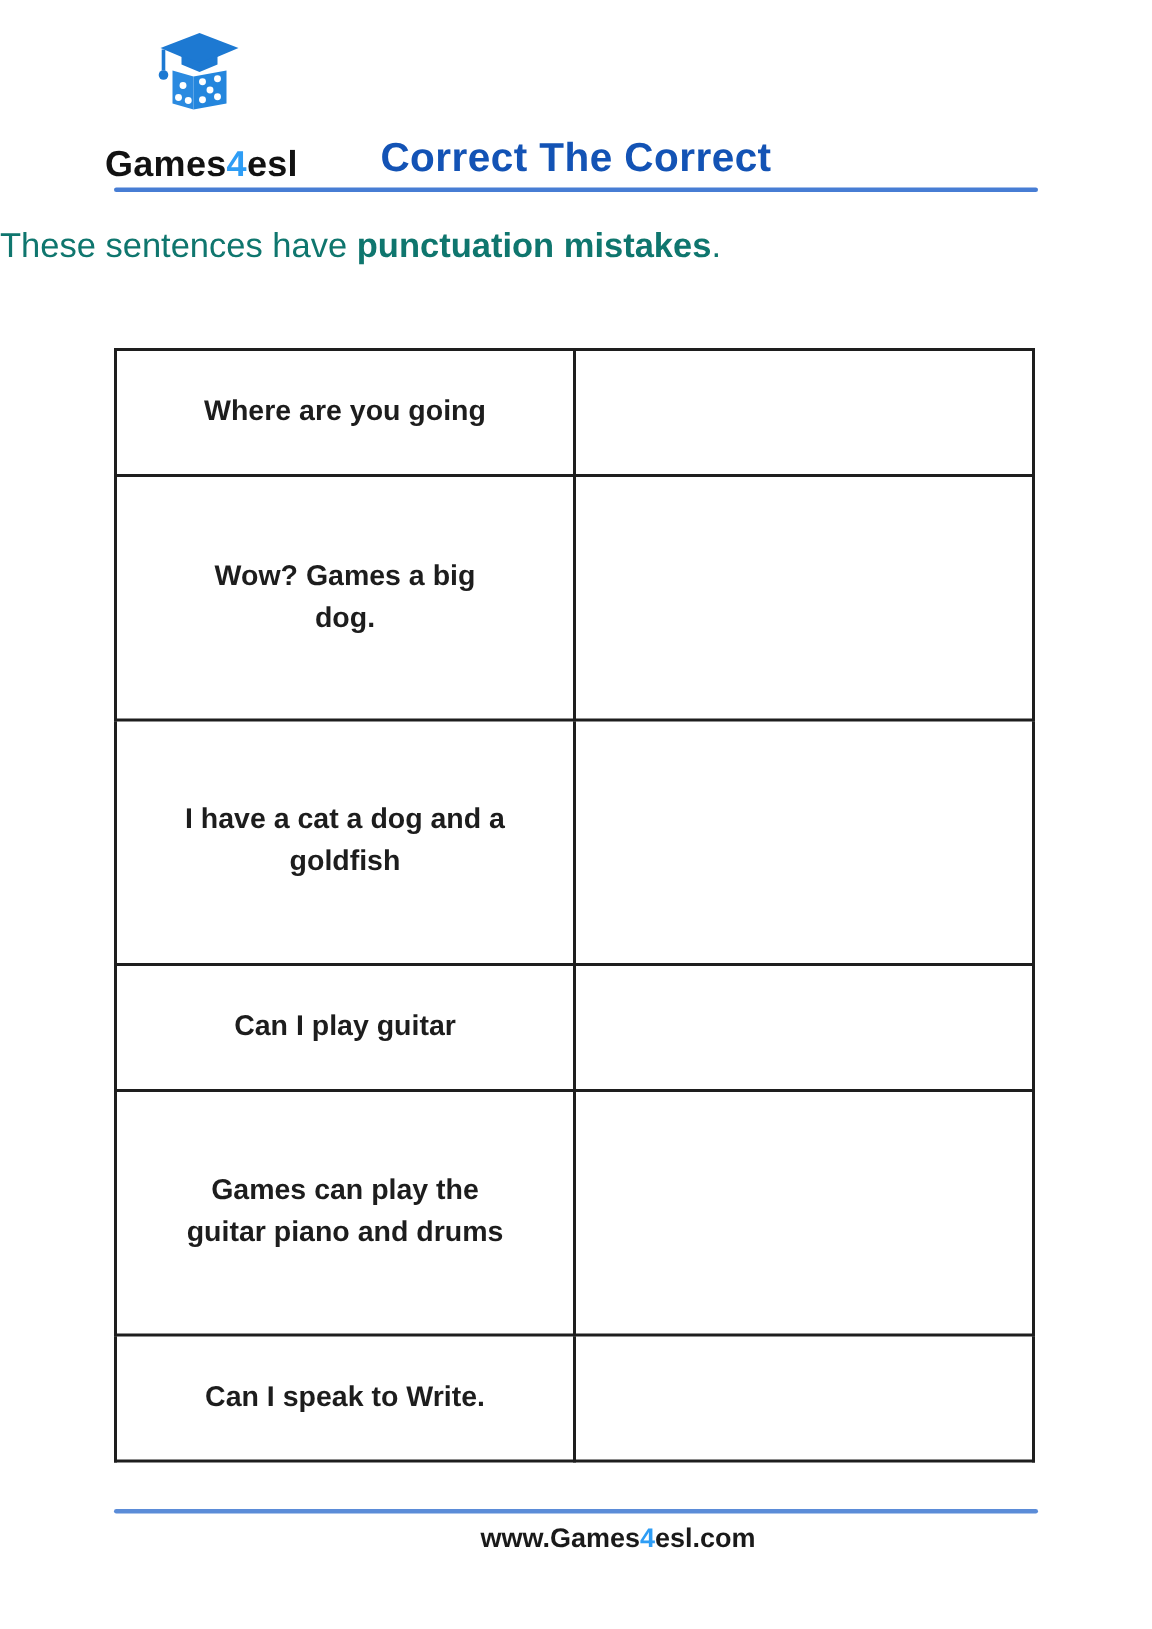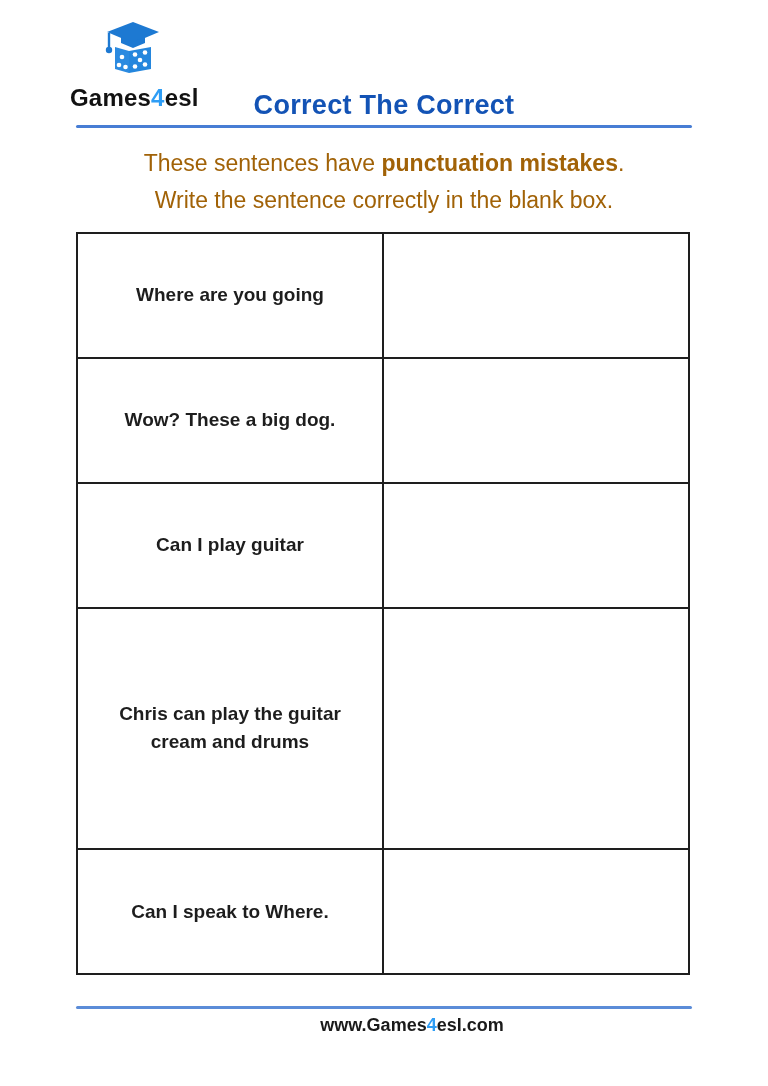--- a/index.html
+++ b/index.html
@@ -8,51 +8,51 @@
     width:768px; height:1086px;
     background:#ffffff;
     font-family:"Liberation Sans", sans-serif;
     color:#1d1d1d;
     overflow:hidden;
   }
 
   
   .logo { position:absolute; left:70px; top:20px; width:124px; text-align:center; }
   .logo-icon { display:block; margin:0 auto; }
-  .logo-text { margin-top:6px; font-size:24px; font-weight:700; color:#121212; letter-spacing:0.2px; }
+  .logo-text { margin-top:18px; font-size:24px; font-weight:700; color:#121212; letter-spacing:0.2px; }
   .blue-num { color:#2e9df5; }
 
   
   .title {
     position:absolute; top:90px; left:0; width:100%;
     margin:0; text-align:center;
     font-size:27px; font-weight:700; color:#1353b5; letter-spacing:0.3px;
   }
   .rule { position:absolute; left:76px; width:616px; height:3px; border-radius:2px; }
   .header-rule { top:125px; background:#477dd4; }
 
   
   .instructions {
     position:absolute; top:145px; left:0; width:100%;
-    text-align:center; font-size:23px; line-height:37px; color:#a16207;
+    text-align:left; font-size:23px; line-height:37px; color:#0f766e;
   }
   .instructions b { font-weight:700; }
 
   
   .sentence-table {
     position:absolute; left:76px; top:232px;
     width:614px; height:743px;
     border-collapse:collapse; table-layout:fixed;
   }
   .sentence-table td {
     border:2.5px solid #1e1e1e;
     width:50%;
     text-align:center; vertical-align:middle;
     font-size:19px; font-weight:700; line-height:28px; color:#1d1d1d;
-    padding:0 27px;
+    padding:0 44px;
   }
 
   
   .footer-rule { top:1006px; background:#5b8cd8; }
   .footer-url {
     position:absolute; top:1015px; left:0; width:100%;
     text-align:center; font-size:18px; font-weight:700; color:#1a1a1a;margin-left:28px;
   }
 </style>
 </head>
@@ -83,43 +83,46 @@
       <circle cx="9" cy="30" r="3.2" fill="#1d79d2"></circle>
     </svg>
     <div class="logo-text"><span>Games</span><span class="blue-num">4</span><span>esl</span></div>
   </div>
 
   <h1 class="title">Correct The Correct</h1>
   <div class="rule header-rule"></div>
 
   <div class="instructions">
     <div><span>These sentences have </span><b>punctuation mistakes</b><span>.</span></div>
-    <div>Write the sentence correctly in the blank box.</div>
   </div>
 
   <table class="sentence-table">
     <tbody>
       <tr>
         <td>Where are you going</td>
         <td></td>
       </tr>
       <tr>
-        <td>Wow? These a big dog.</td>
+        <td>Wow? Games a big dog.</td>
+        <td></td>
+      </tr>
+      <tr>
+        <td>I have a cat a dog and a goldfish</td>
         <td></td>
       </tr>
       <tr>
         <td>Can I play guitar</td>
         <td></td>
       </tr>
       <tr>
-        <td>Chris can play the guitar cream and drums</td>
+        <td>Games can play the guitar piano and drums</td>
         <td></td>
       </tr>
       <tr>
-        <td>Can I speak to Where.</td>
+        <td>Can I speak to Write.</td>
         <td></td>
       </tr>
     </tbody>
   </table>
 
   <div class="rule footer-rule"></div>
   <div class="footer-url"><span>www.Games</span><span class="blue-num">4</span><span>esl.com</span></div>
 
 </div>
 

